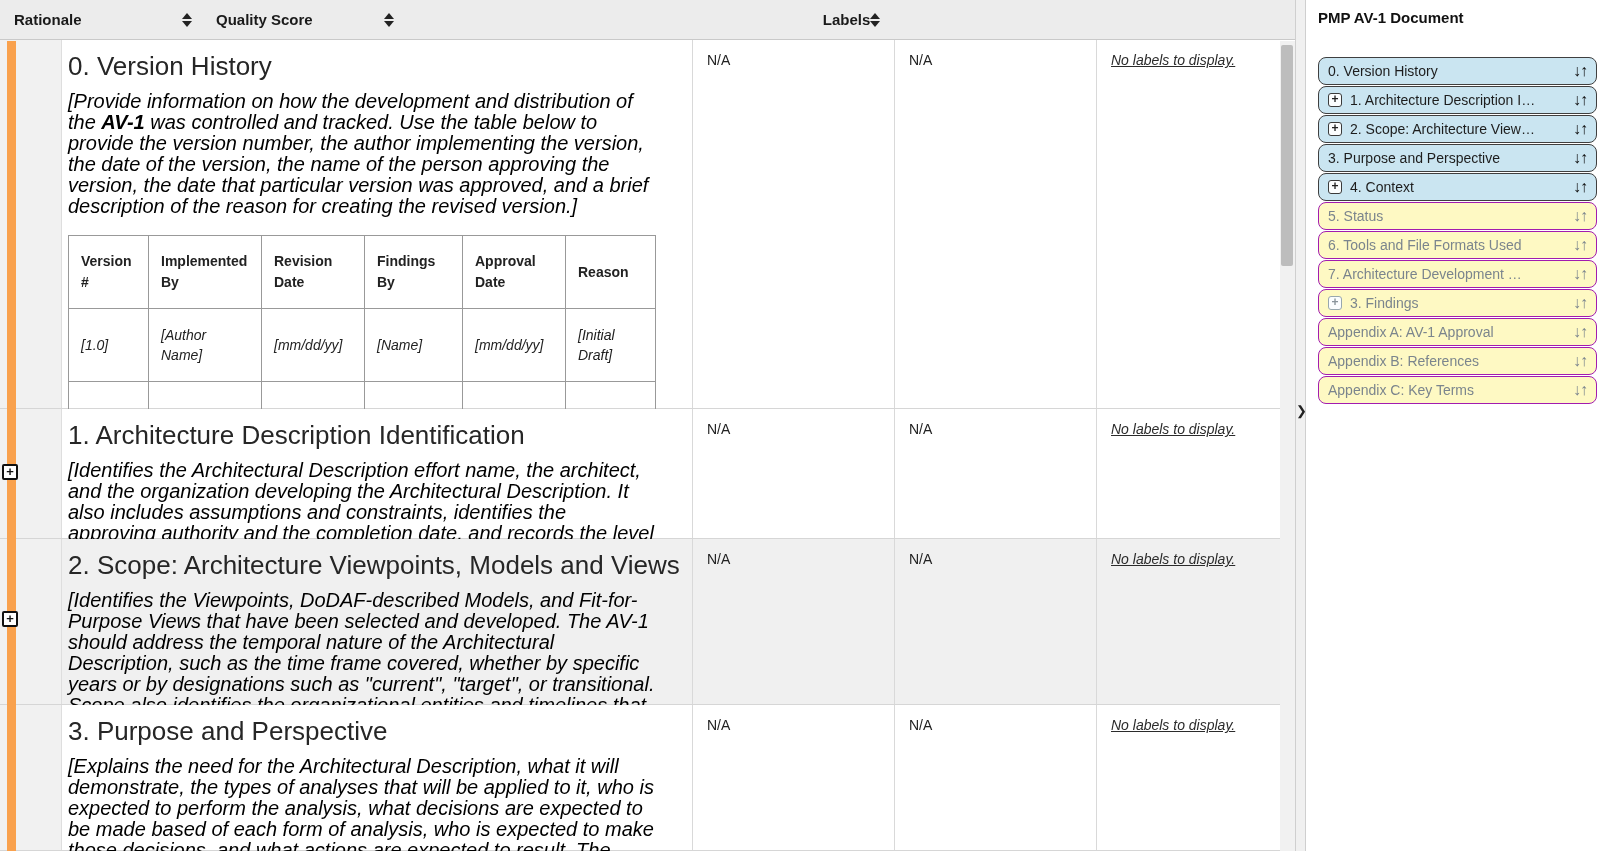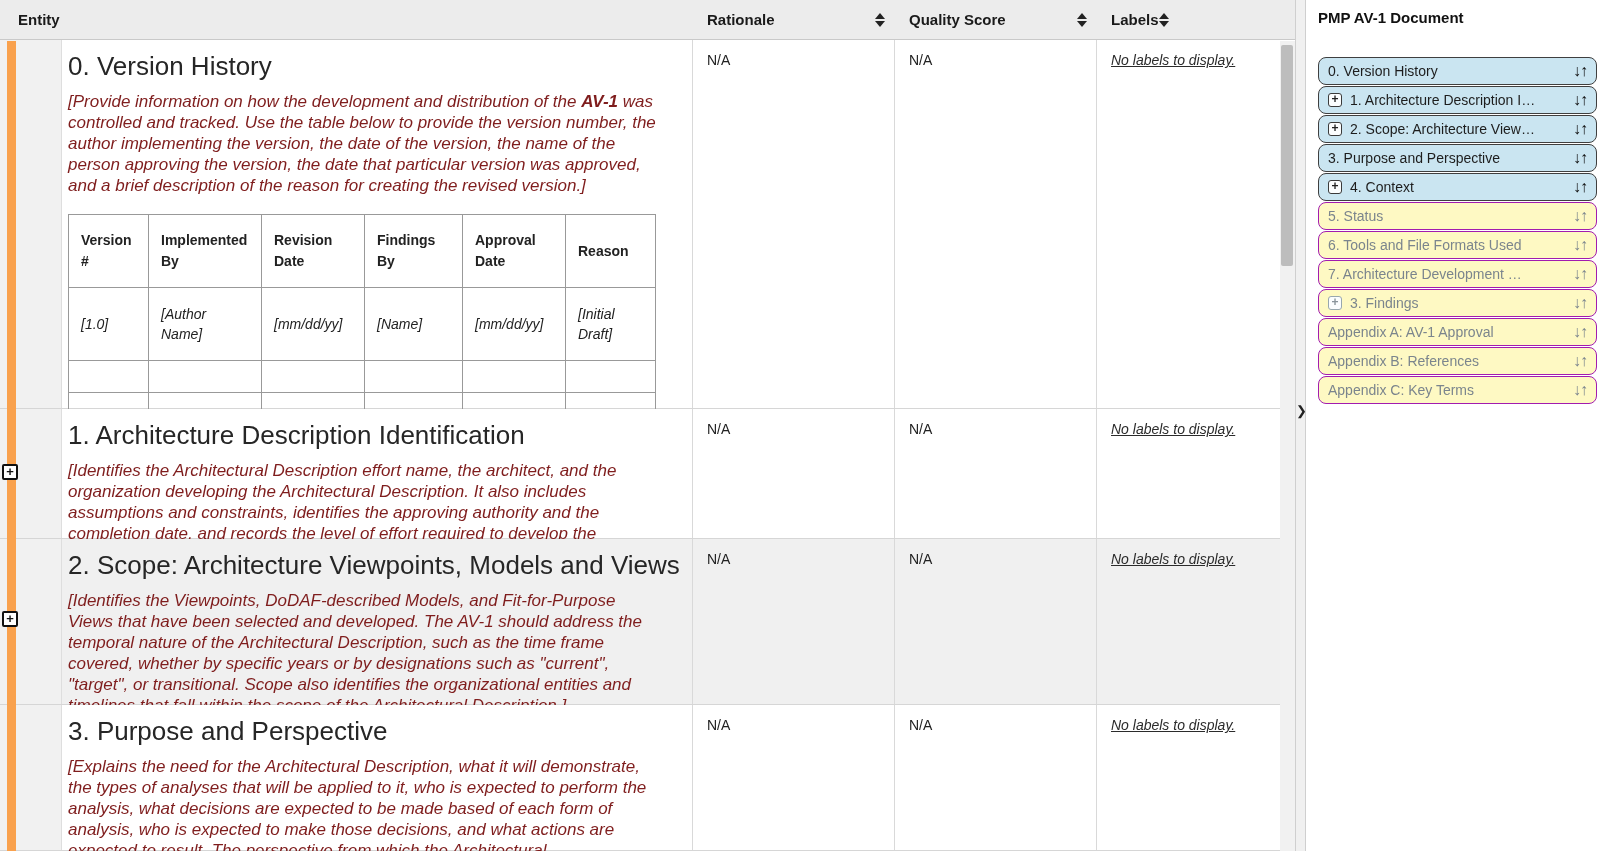--- a/index.html
+++ b/index.html
@@ -8,41 +8,41 @@
   .app { display:flex; width:1605px; height:851px; }
 
   
   .main { position:relative; width:1295px; height:851px; background:#fff; overflow:hidden; }
   .header-row { display:flex; height:40px; background:#ececec; border-bottom:1px solid #c9c9c9; align-items:center; }
   .hcell { display:flex; align-items:center; height:100%; font-size:15px; font-weight:bold; color:#1a1a1a; }
   .hcell .hlabel { white-space:nowrap; }
   .h-entity { width:693px; padding-left:18px; }
   .h-rationale { width:202px; padding:0 10px 0 14px; justify-content:space-between; }
   .h-quality { width:202px; padding:0 10px 0 14px; justify-content:space-between;gap:36px; }
-  .h-labels { flex:1; padding:0 10px 0 14px; justify-content:flex-start; }
+  .h-labels { flex:1; padding:0 10px 0 14px; justify-content:center; }
   .sort-icon { display:flex; flex-direction:column; align-items:center; cursor:pointer; }
   .sort-icon .tri-up { width:0; height:0; border-left:5px solid transparent; border-right:5px solid transparent; border-bottom:6px solid #222; margin-bottom:2px; }
   .sort-icon .tri-down { width:0; height:0; border-left:5px solid transparent; border-right:5px solid transparent; border-top:6px solid #222; }
 
   .rows { position:relative; }
   .row { display:flex; border-bottom:1px solid #d6d6d6; background:#fff; }
   .row.striped .cell-entity, .row.striped .cell { background:#f0f0f0; }
   .gutter { width:62px; background:#f1f1f1; border-right:1px solid #dedede; }
   .cell-entity { width:631px; padding:0 0 0 6px; border-right:1px solid #d9d9d9; background:#fff; }
   .cell { width:202px; padding:12px 10px 0 14px; font-size:14px; color:#222; border-right:1px solid #d9d9d9; background:#fff; }
   .cell.last { flex:1; border-right:none;text-decoration:underline; }
   .cell.italic { font-style:italic; color:#2b2b2b; }
 
   .row-0 { height:369px; }
   .row-1 { height:130px; }
   .row-2 { height:166px; }
   .row-3 { height:146px; }
 
   .sec-title { font-size:26px; font-weight:400; color:#262626; margin:11px 0 9px 0; letter-spacing:0; }
-  .sec-desc { font-style:italic; font-size:17px; line-height:21px; color:#7f1d1d; width:590px; }
+  .sec-desc { font-style:italic; font-size:20px; line-height:21px; color:#000000; width:590px; }
   .sec-desc b { font-weight:bold; }
 
   
   table.vh { border-collapse:collapse; margin-top:18px; }
   table.vh td, table.vh th { border:1px solid #999; font-size:14px; color:#222; padding:12px; text-align:left; overflow-wrap:break-word; word-break:break-word; }
   table.vh th { font-weight:bold; line-height:21px; height:73px; }
   table.vh td.data { font-style:italic; height:73px; line-height:20px; }
   table.vh td.empty { height:32px; }
   .w-c0 { width:80px; } .w-c1 { width:113px; } .w-c2 { width:103px; }
   .w-c3 { width:98px; } .w-c4 { width:103px; } .w-c5 { width:90px; }
@@ -76,23 +76,20 @@
   .side-item.active .arrows { color:#111; }
 </style>
 </head>
 <body>
 
 <div class="app">
 
   <div class="main">
 
     <div class="header-row">
-      <div class="hcell h-entity">
-        <span class="hlabel">Entity</span>
-      </div>
       <div class="hcell h-rationale">
         <span class="hlabel">Rationale</span>
         <span class="sort-icon">
             <span class="tri-up"></span>
             <span class="tri-down"></span>
           </span>
       </div>
       <div class="hcell h-quality">
         <span class="hlabel">Quality Score</span>
         <span class="sort-icon">

